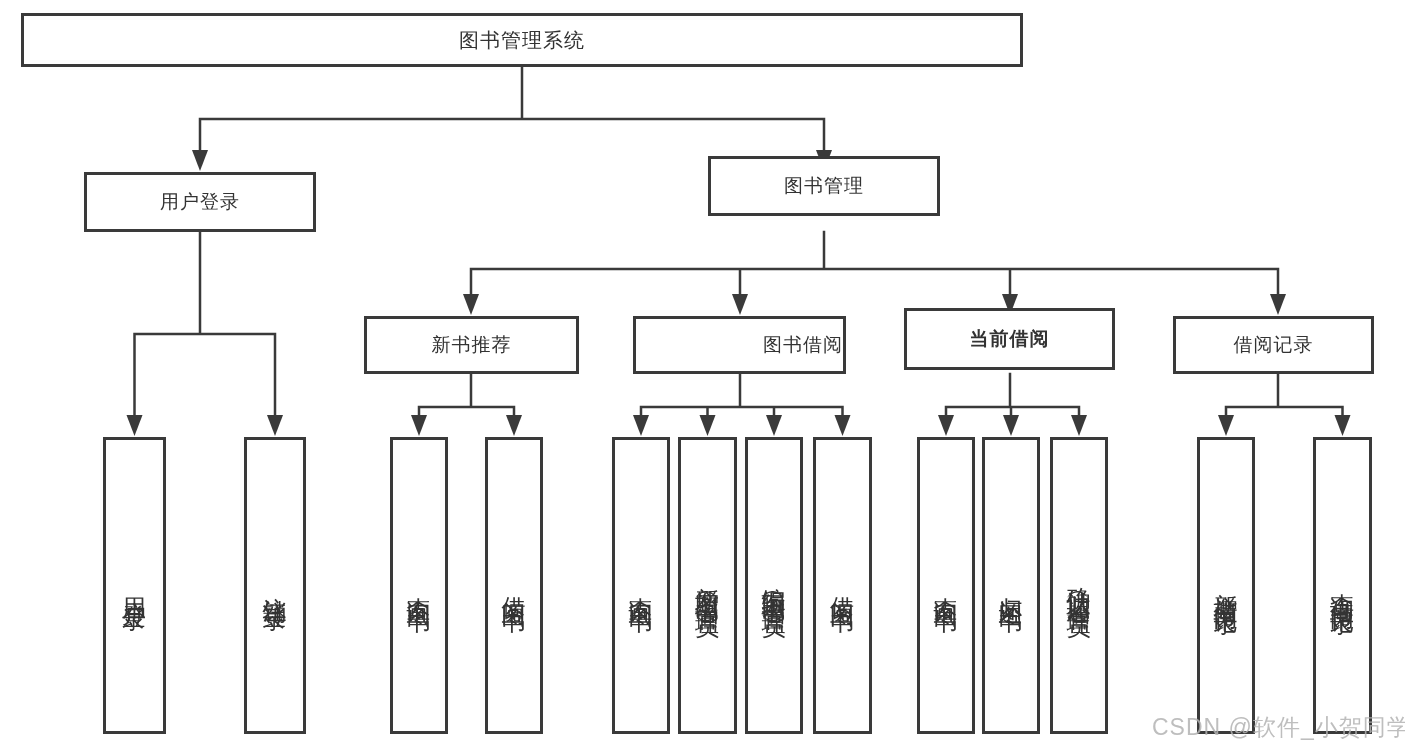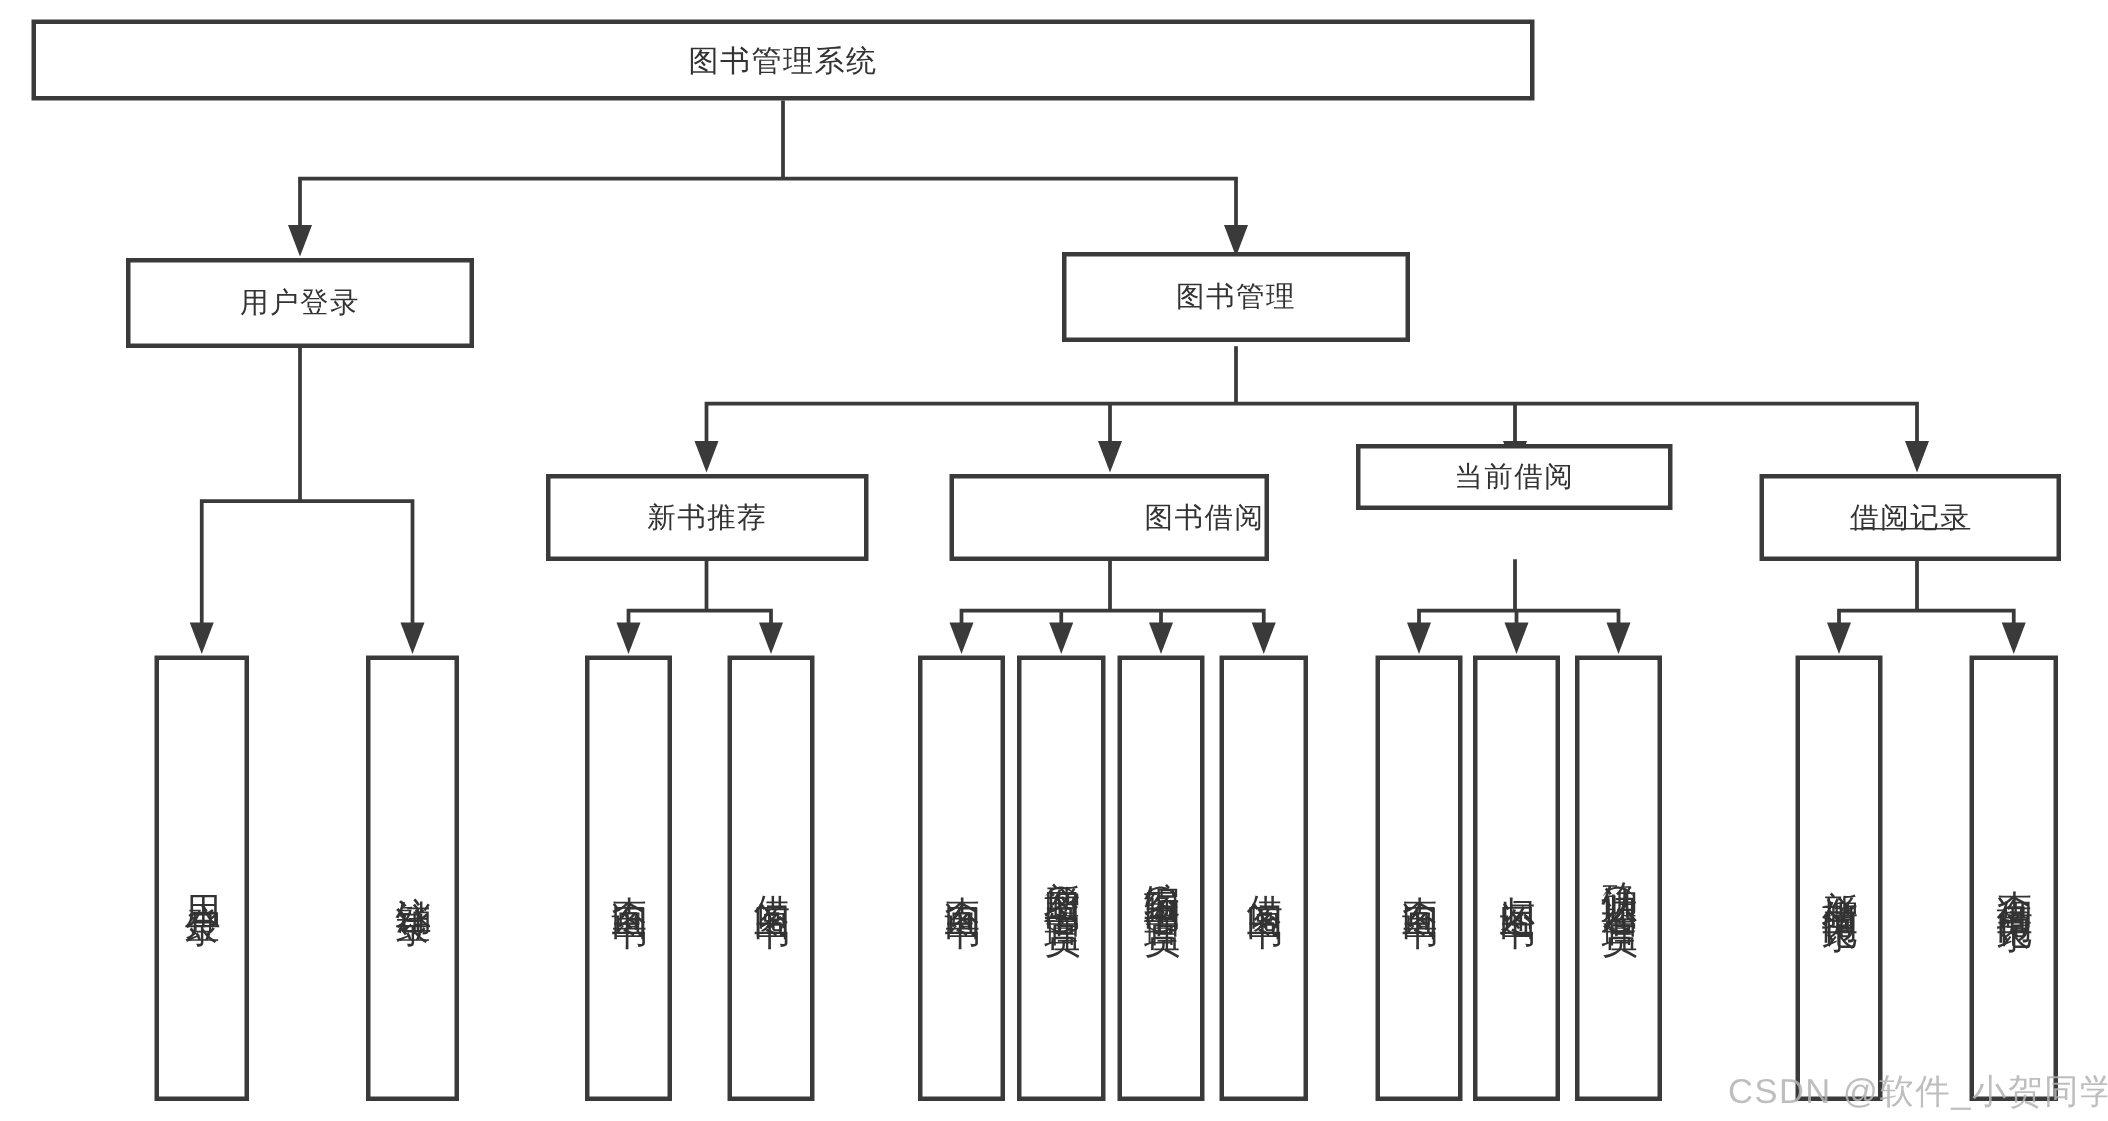--- a/index.html
+++ b/index.html
@@ -74,34 +74,34 @@
     <polygon points="1334.5,415 1350.5,415 1342.5,436"></polygon>
   </svg>
 
   <div class="node root" style="left:21px;top:13px;width:1002px;height:54px;">
     <span class="hlabel">图书管理系统</span>
   </div>
 
   <div class="node" style="left:84px;top:172px;width:232px;height:60px;">
     <span class="hlabel">用户登录</span>
   </div>
-  <div class="node" style="left:708px;top:168px;width:232px;height:60px;">
+  <div class="node" style="left:708px;top:156px;width:232px;height:60px;">
     <span class="hlabel">图书管理</span>
   </div>
 
   <div class="node" style="left:364px;top:316px;width:215px;height:58px;text-align:center;">
     <span class="hlabel">新书推荐</span>
   </div>
   <div class="node" style="left:633px;top:316px;width:213px;height:58px;justify-content:flex-end;">
     <span class="hlabel">图书借阅</span>
   </div>
-  <div class="node" style="left:904px;top:296px;width:211px;height:44px;">
+  <div class="node" style="left:904px;top:308px;width:211px;height:62px;font-weight:bold;">
     <span class="hlabel">当前借阅</span>
   </div>
-  <div class="node" style="left:1173px;top:316px;width:201px;height:58px;text-decoration:underline;">
+  <div class="node" style="left:1173px;top:316px;width:201px;height:58px;">
     <span class="hlabel">借阅记录</span>
   </div>
 
   <div class="node leaf" style="left:103px;top:437px;width:63px;height:297px;">
     <span class="vlabel">用户登录</span>
   </div>
   <div class="node leaf" style="left:244px;top:437px;width:62px;height:297px;">
     <span class="vlabel">注销登录</span>
   </div>
 

